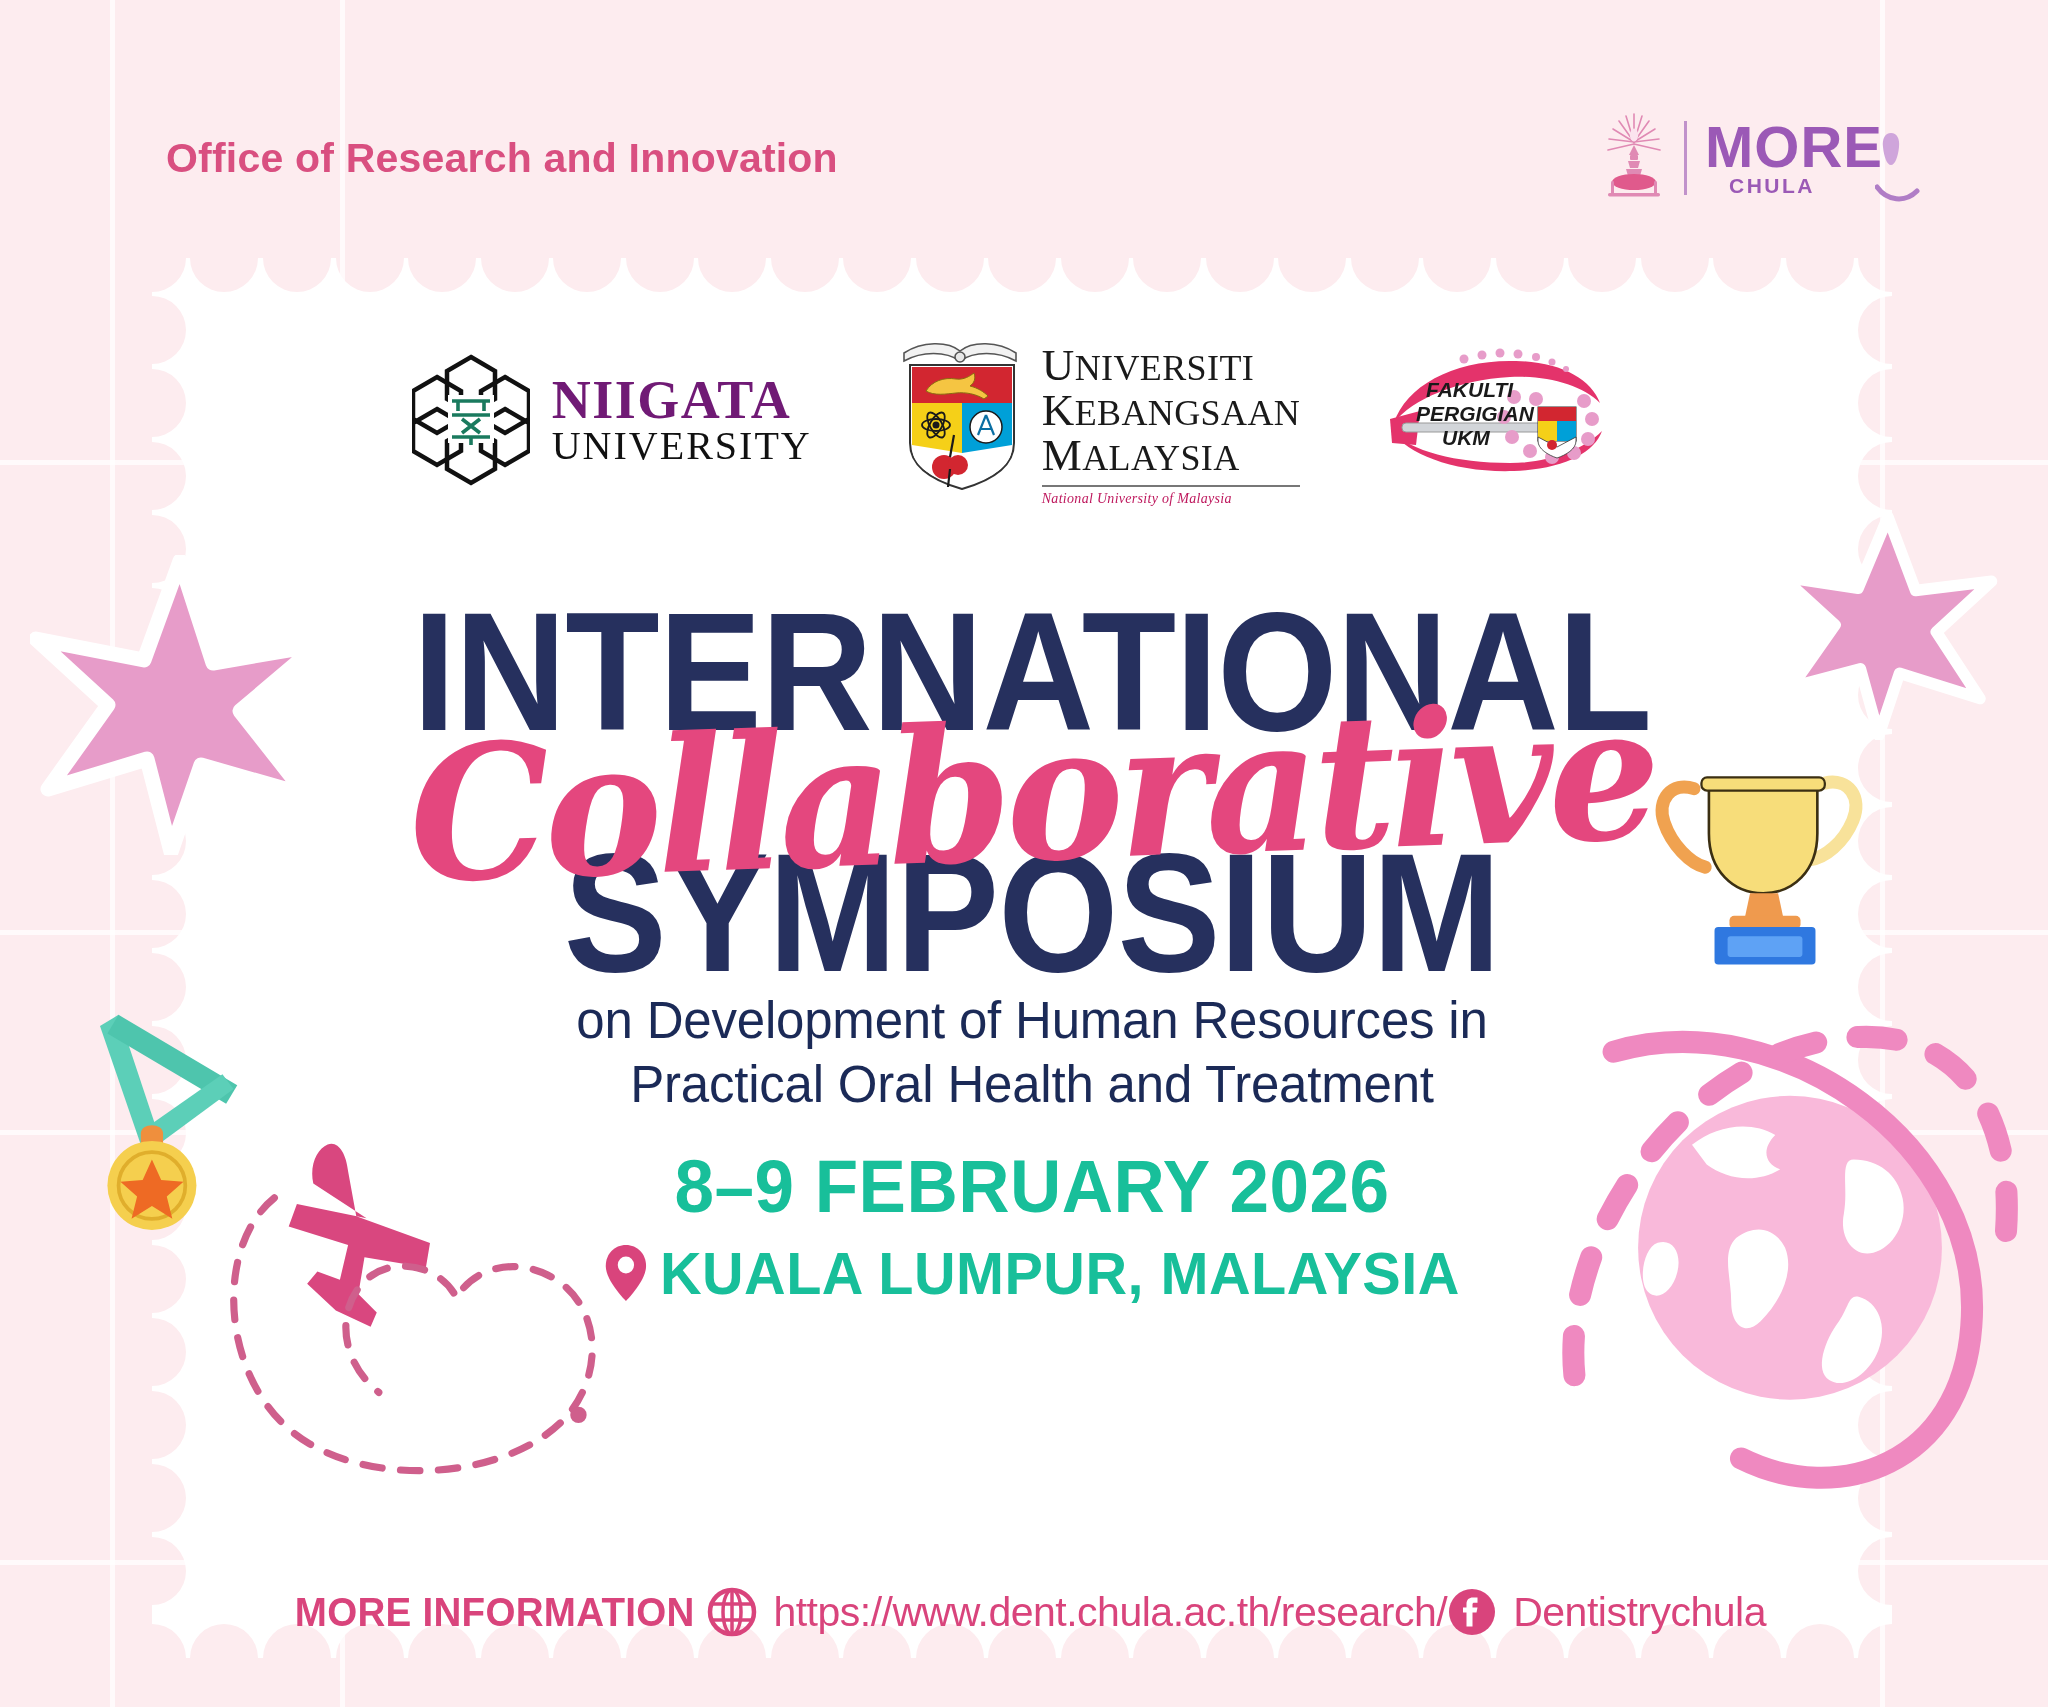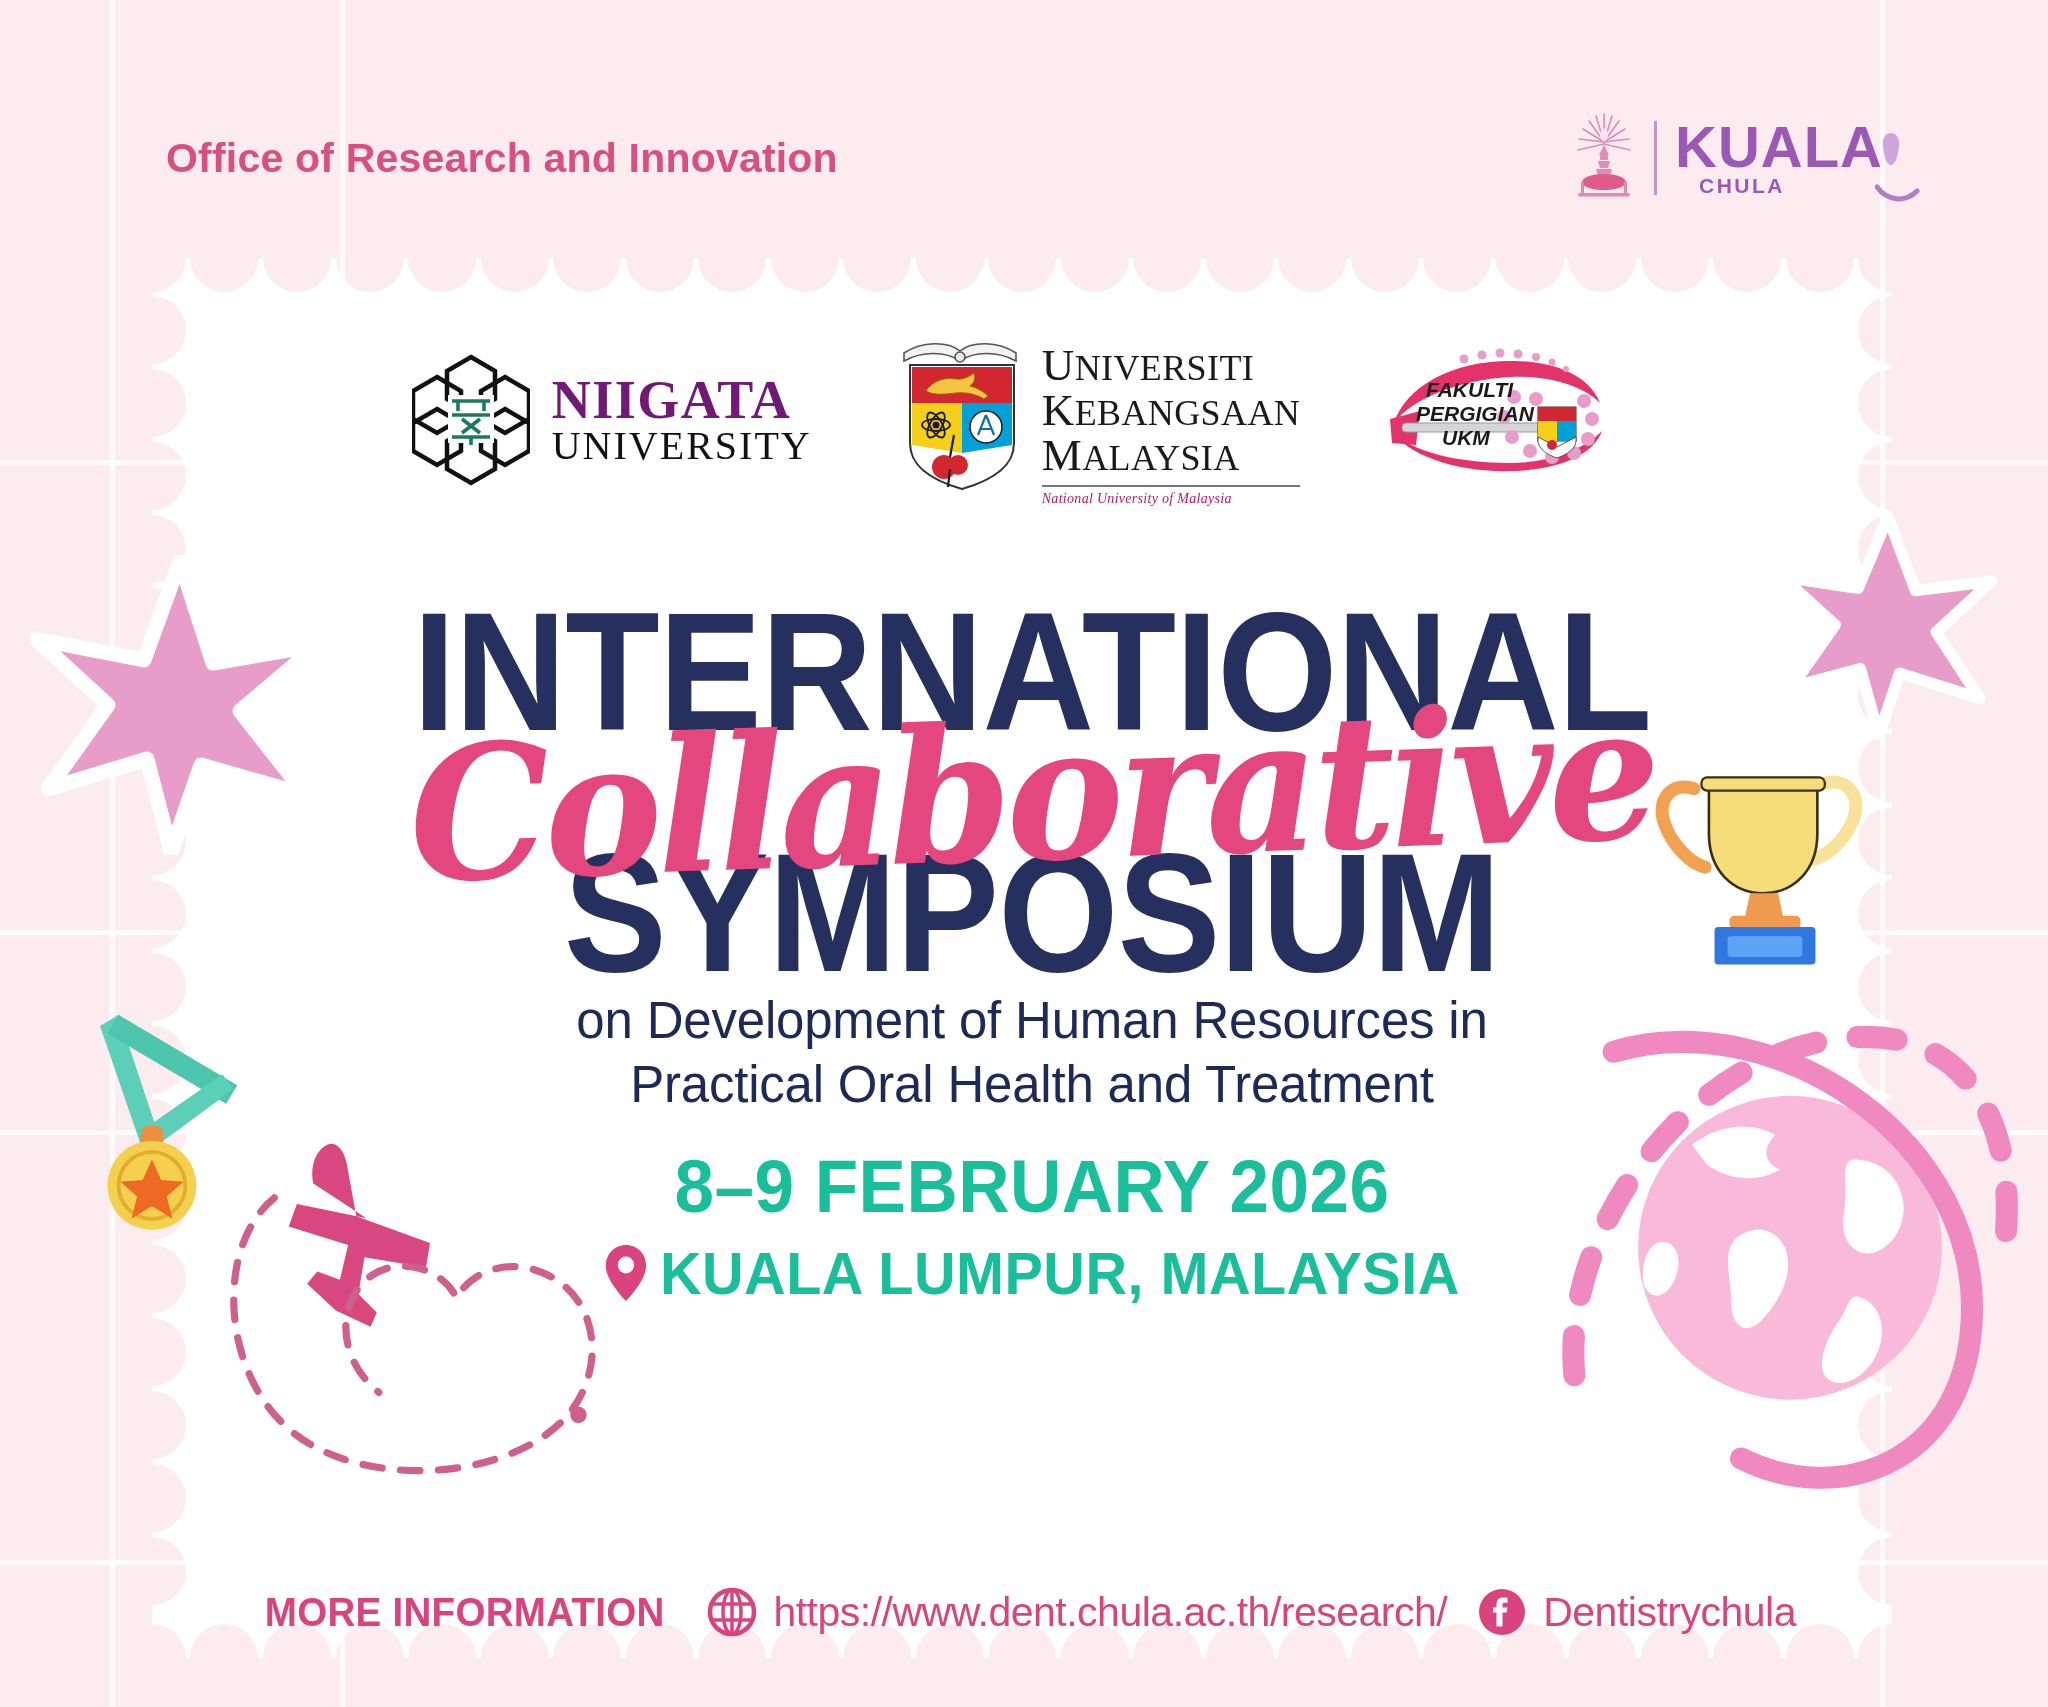--- a/index.html
+++ b/index.html
@@ -207,21 +207,20 @@
   .pin-icon { display:block; }
 
   
   .footer {
     position: absolute;
     left: 0; right: 0;
     bottom: 70px;
     display: flex;
     align-items: center;
     justify-content: center;
-    gap: 30px;
   }
   .more-info {
     font-size: 41px;
     font-weight: 800;
     color: #d9447c;
     letter-spacing: 0.3px;
     transform: scaleX(0.94);
   }
   .link-group { display:flex; align-items:center; gap: 16px; }
   .link-text {
@@ -284,21 +283,21 @@
           <ellipse cx="32" cy="70" rx="22" ry="8" fill="#e05a8c"></ellipse>
           <rect x="9" y="69" width="3" height="14" rx="1.4"></rect>
           <rect x="52" y="69" width="3" height="14" rx="1.4"></rect>
           <rect x="6" y="81" width="52" height="3.4" rx="1.6"></rect>
         </g>
       </svg>
 
       <div class="dent-divider"></div>
 
       <div class="dent-text-wrap">
-        <div class="dent-word">KUALA</div>
+        <div class="dent-word">MORE</div>
         <div class="chula-word">CHULA</div>
         <svg class="dent-swoosh" width="70" height="110" viewBox="0 0 70 110">
           <path d="M16 8 c-6 0 -9 6 -8 14 c1 10 4 18 8 18 c4 0 7 -8 8 -18 c1 -8 -2 -14 -8 -14 z" fill="#cfa5db"></path>
           <path d="M2 62 c10 14 28 16 40 4" stroke="#b07dc6" stroke-width="5" fill="none" stroke-linecap="round"></path>
         </svg>
       </div>
     </div>
   </div>
 
   <div class="stamp-card">

